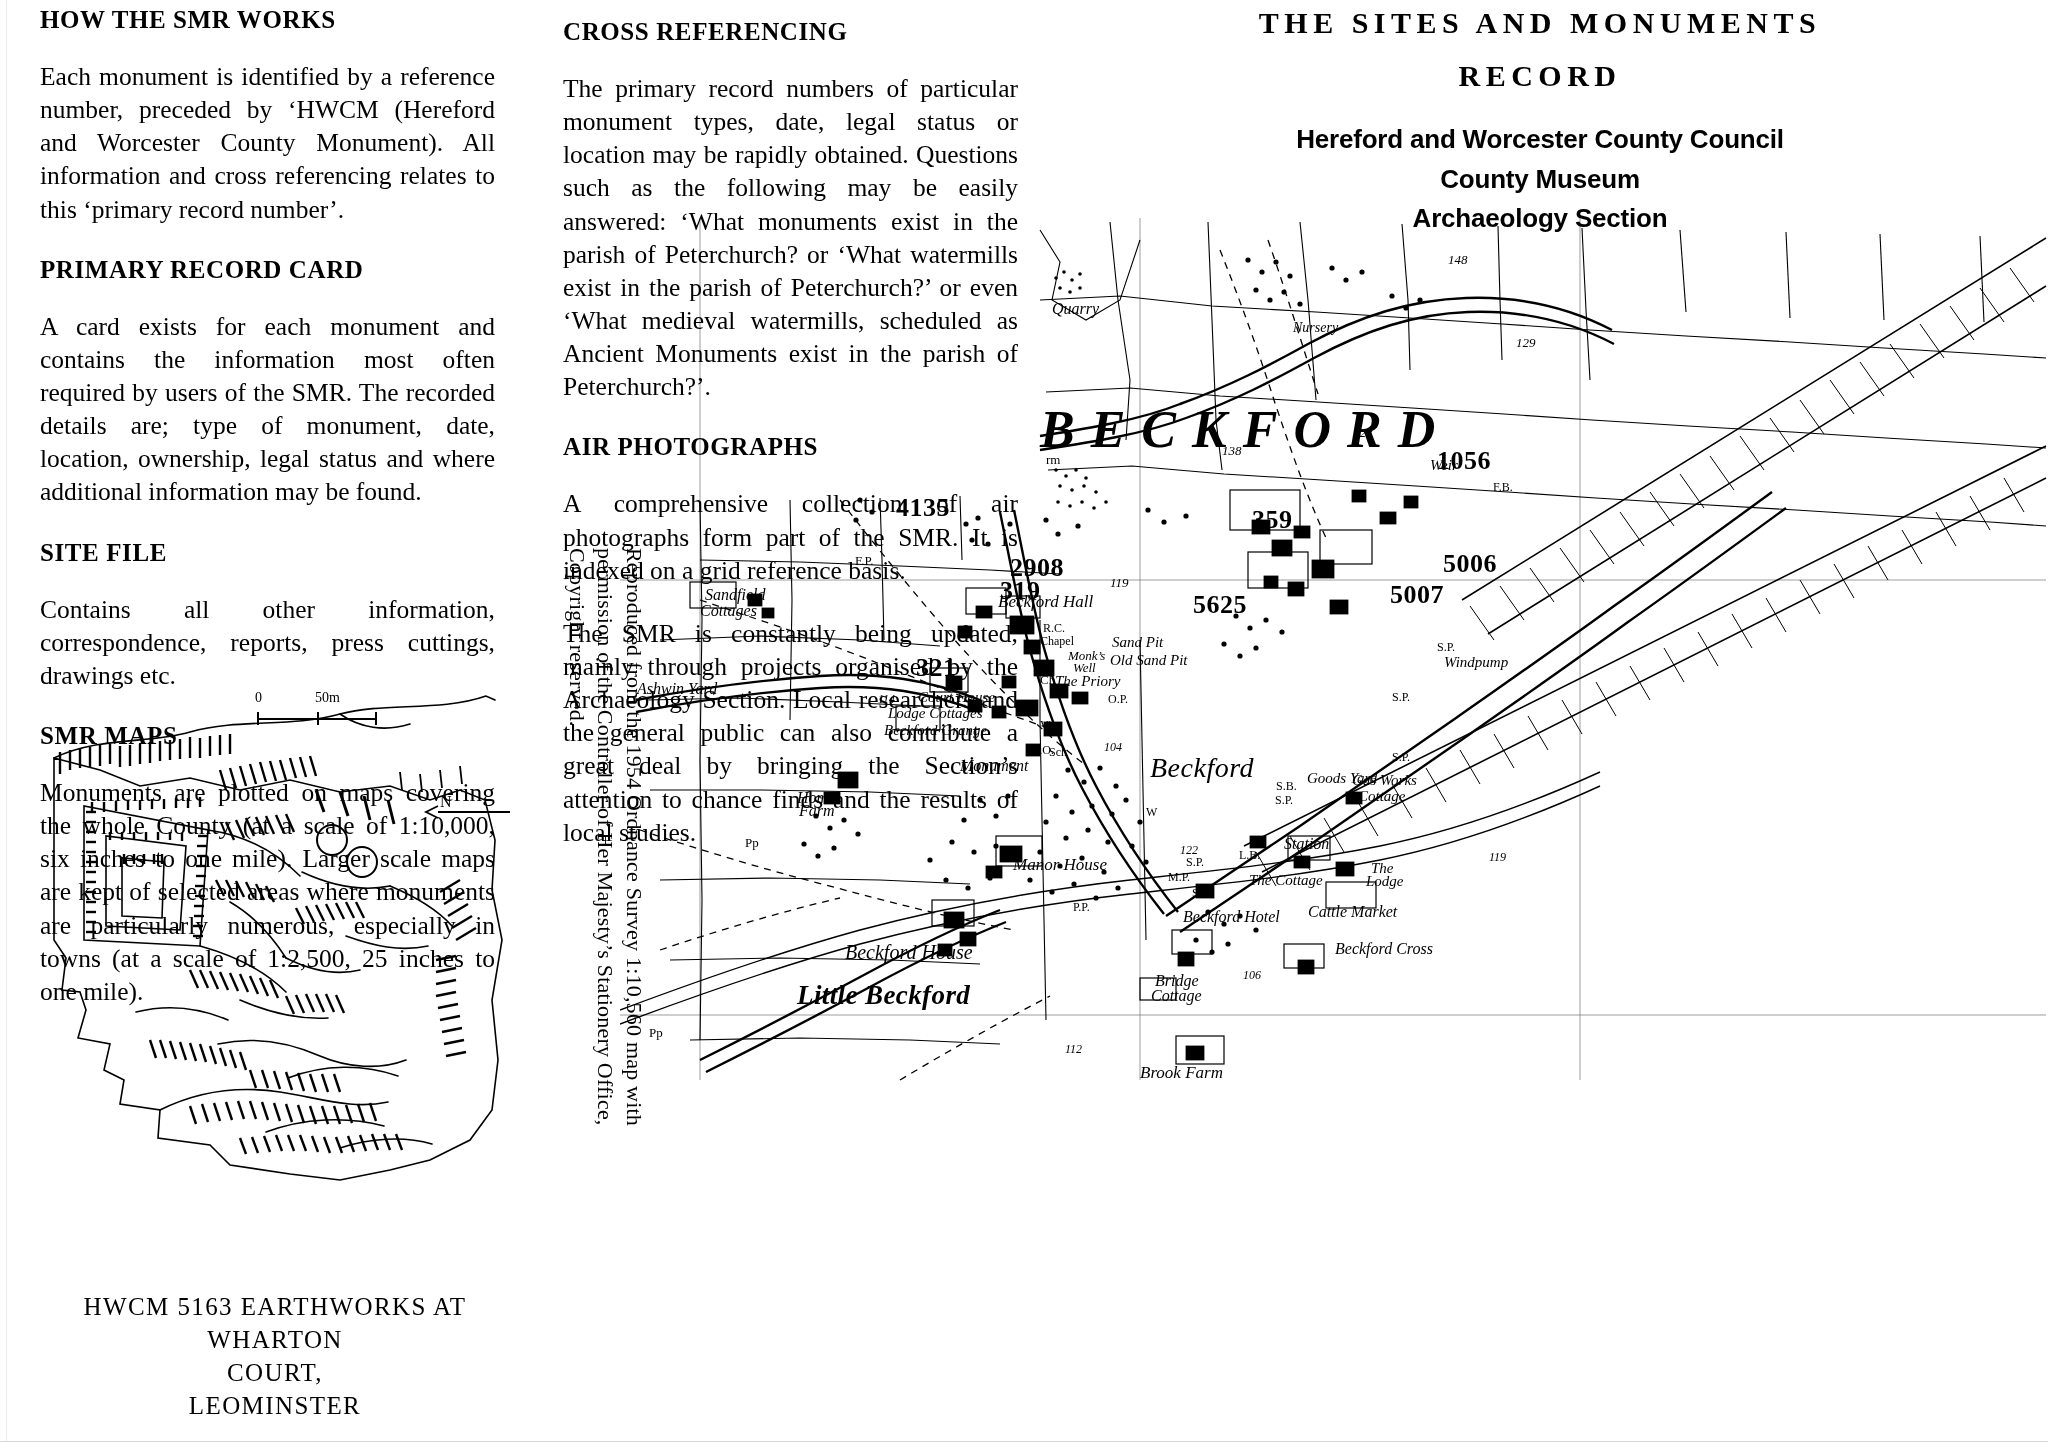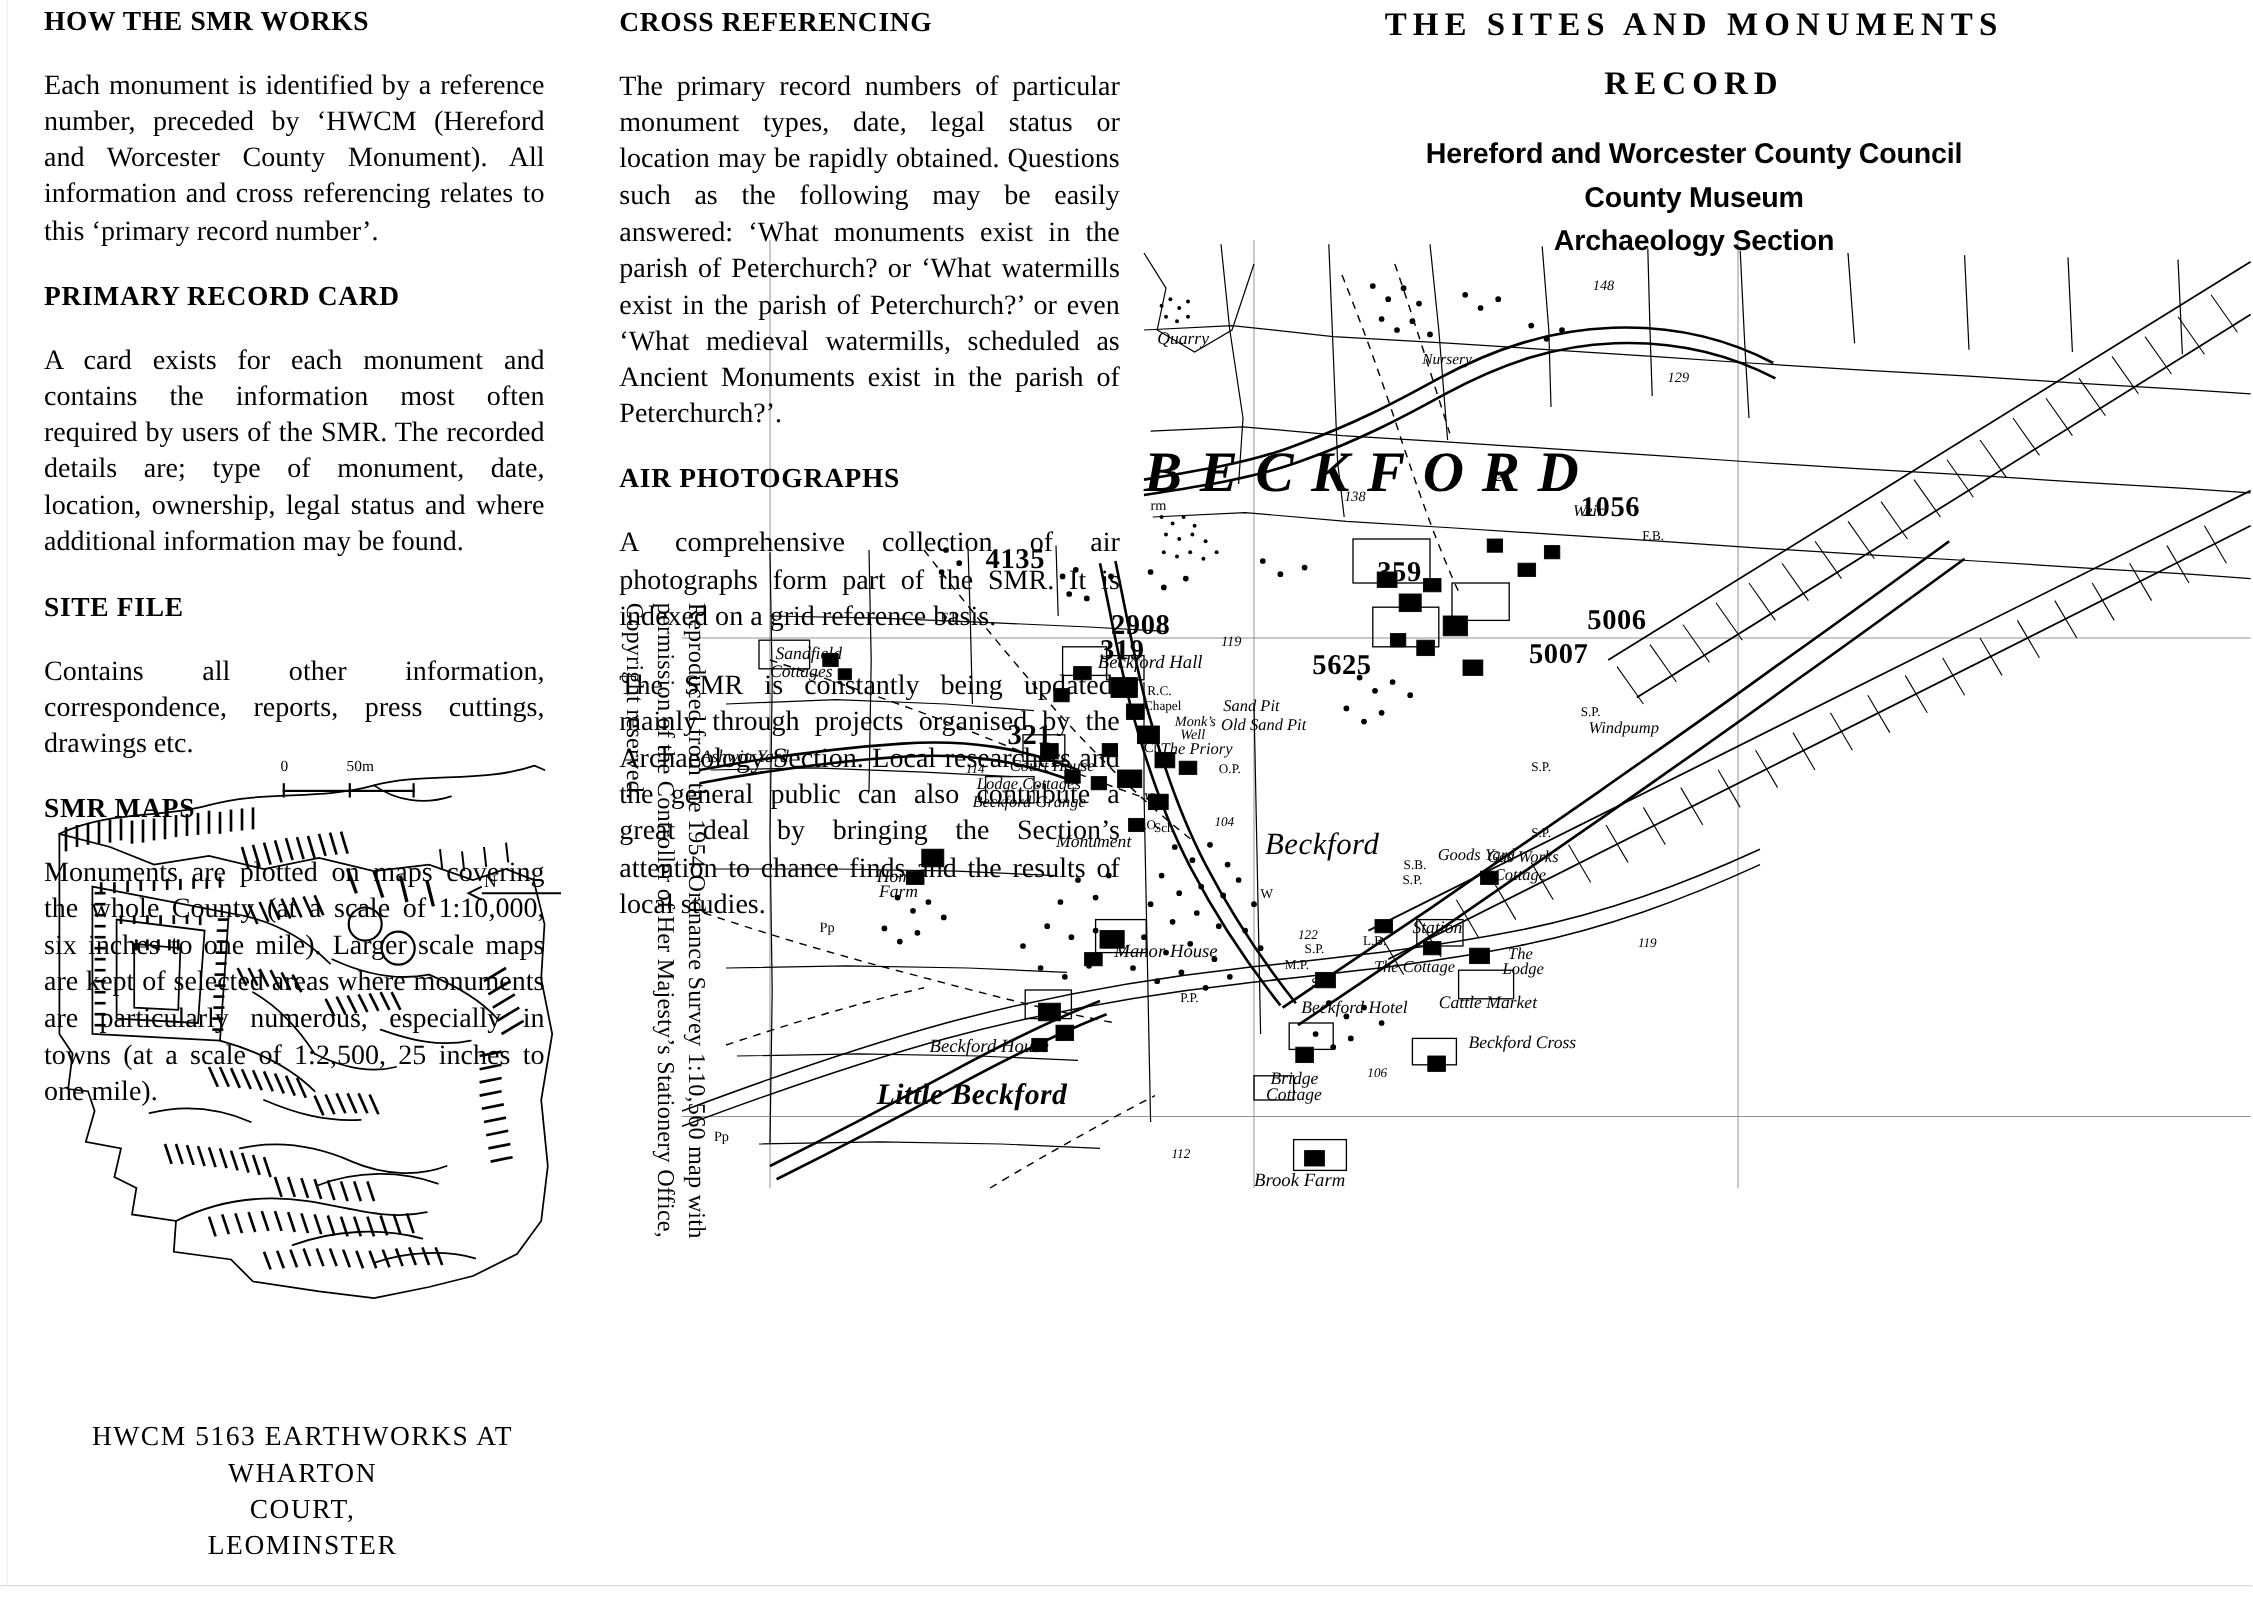--- a/index.html
+++ b/index.html
@@ -26,21 +26,21 @@
   .para{
     font-size:25.5px;
     line-height:1.30;
     text-align:justify;
     margin:0 0 30px 0;
     hyphens:none;
   }
 
   
   #col-left{left:40px;top:6px;width:455px;}
-  #col-mid{left:563px;top:7px;width:455px;}
+  #col-mid{left:563px;top:18px;width:455px;}
 
   
   #title-block{position:absolute;left:1060px;top:0px;width:960px;text-align:center;}
   .title-main{
     font-weight:bold;font-size:30px;letter-spacing:5.5px;
     line-height:1.55;white-space:nowrap;
   }
   .title-sub{
     font-weight:bold;font-size:30px;letter-spacing:5.5px;
     line-height:1.55;margin-top:6px;
@@ -843,21 +843,21 @@
       <div class="mlabel m-italic" style="left: 1371px; top: 860px; font-size: 15px;">The</div>
       <div class="mlabel m-italic" style="left: 1366px; top: 873px; font-size: 15px;">Lodge</div>
       <div class="mlabel m-italic" style="left: 1229px; top: 872px; font-size: 15px; margin-left: 20px;">The Cottage</div>
       <div class="mlabel m-smallnum" style="left: 1489px; top: 850px; font-size: 12px;">119</div>
       <div class="mlabel m-tiny" style="left: 1168px; top: 870px; font-size: 12px;">M.P.</div>
       <div class="mlabel m-tiny" style="left: 1192px; top: 886px; font-size: 12px;">S.P.</div>
       <div class="mlabel m-italic" style="left: 1183px; top: 908px; font-size: 16px;">Beckford Hotel</div>
       <div class="mlabel m-italic" style="left: 1308px; top: 903px; font-size: 16px;">Cattle Market</div>
       <div class="mlabel m-italic" style="left: 1335px; top: 940px; font-size: 16px;">Beckford Cross</div>
       <div class="mlabel m-tiny" style="left: 1073px; top: 900px; font-size: 12px;">P.P.</div>
-      <div class="mlabel m-italic" style="left: 845px; top: 941px; font-size: 17px;">Beckford House</div>
+      <div class="mlabel m-italic" style="left: 845px; top: 941px; font-size: 20px;">Beckford House</div>
       <div class="mlabel m-italic" style="left: 1155px; top: 972px; font-size: 16px;">Bridge</div>
       <div class="mlabel m-italic" style="left: 1151px; top: 987px; font-size: 16px;">Cottage</div>
       <div class="mlabel m-smallnum" style="left: 1243px; top: 968px; font-size: 12px;">106</div>
       <div class="mlabel m-tiny" style="left: 649px; top: 1025px; font-size: 13px;">Pp</div>
       <div class="mlabel m-smallnum" style="left: 1065px; top: 1042px; font-size: 12px;">112</div>
       <div class="mlabel m-italic" style="left: 1140px; top: 1063px; font-size: 17px;">Brook Farm</div>
     </div>
 
   <div id="map-credit">
     <div>Reproduced from the 1954 Ordnance Survey 1:10,560 map with</div>

